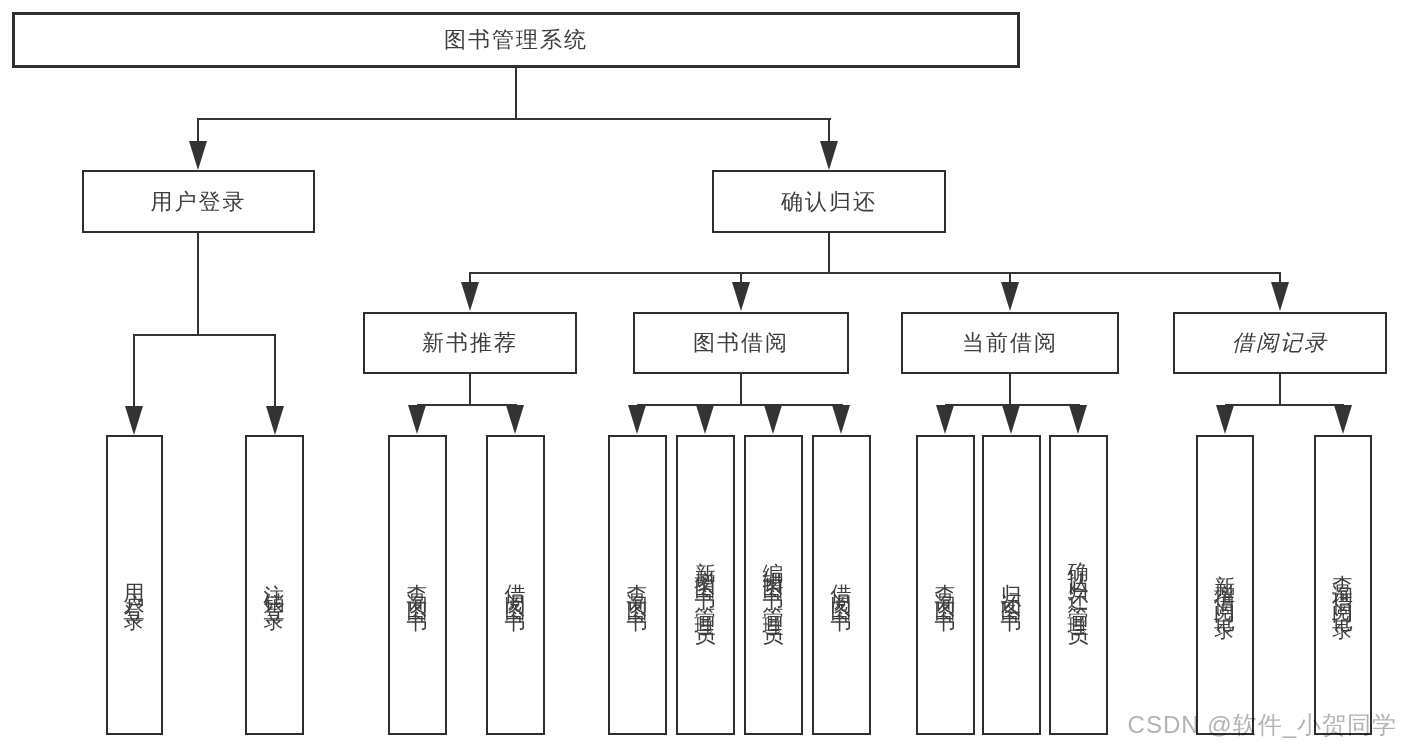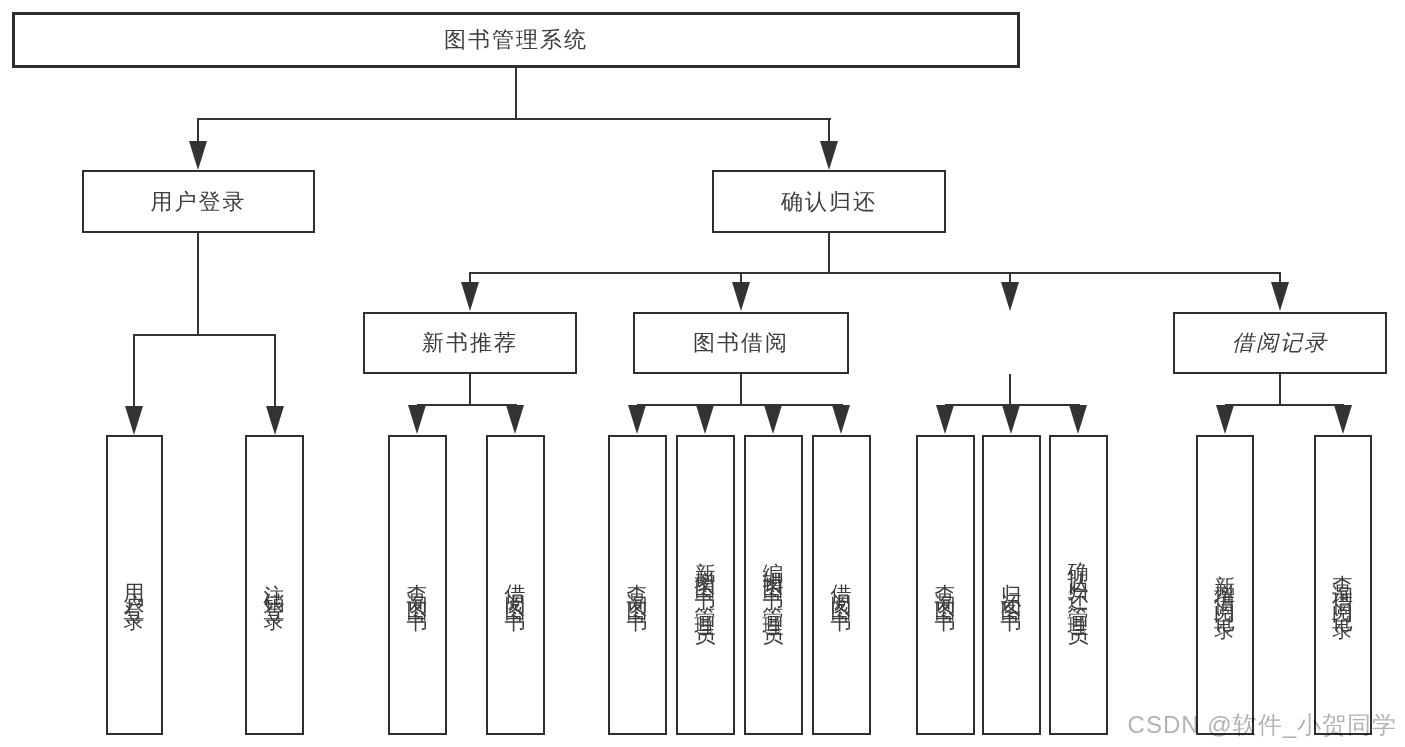--- a/index.html
+++ b/index.html
@@ -65,20 +65,23 @@
   <div class="vl" style="left:1009px;top:272px;height:14px;"></div>
   <div class="arr" style="left:1001px;top:282px;"></div>
   <div class="vl" style="left:1279px;top:272px;height:14px;"></div>
   <div class="arr" style="left:1271px;top:282px;"></div>
 
   <div class="node" style="left:633px;top:312px;width:216px;height:62px;">
     <span>图书借阅</span>
   </div>
   <div class="node" style="left:363px;top:312px;width:214px;height:62px;">
     <span>新书推荐</span>
+  </div>
+  <div class="node" style="left:901px;top:312px;width:218px;height:62px;">
+    <span>当前借阅</span>
   </div>
   <div class="node" style="left:1173px;top:312px;width:214px;height:62px;font-style:italic;">
     <span>借阅记录</span>
   </div>
 
   <div class="vl" style="left:469px;top:374px;height:32px;"></div>
   <div class="hl" style="left:417px;top:404px;width:100px;"></div>
   <div class="arr" style="left:408px;top:405px;"></div>
   <div class="arr" style="left:506px;top:405px;"></div>
 

